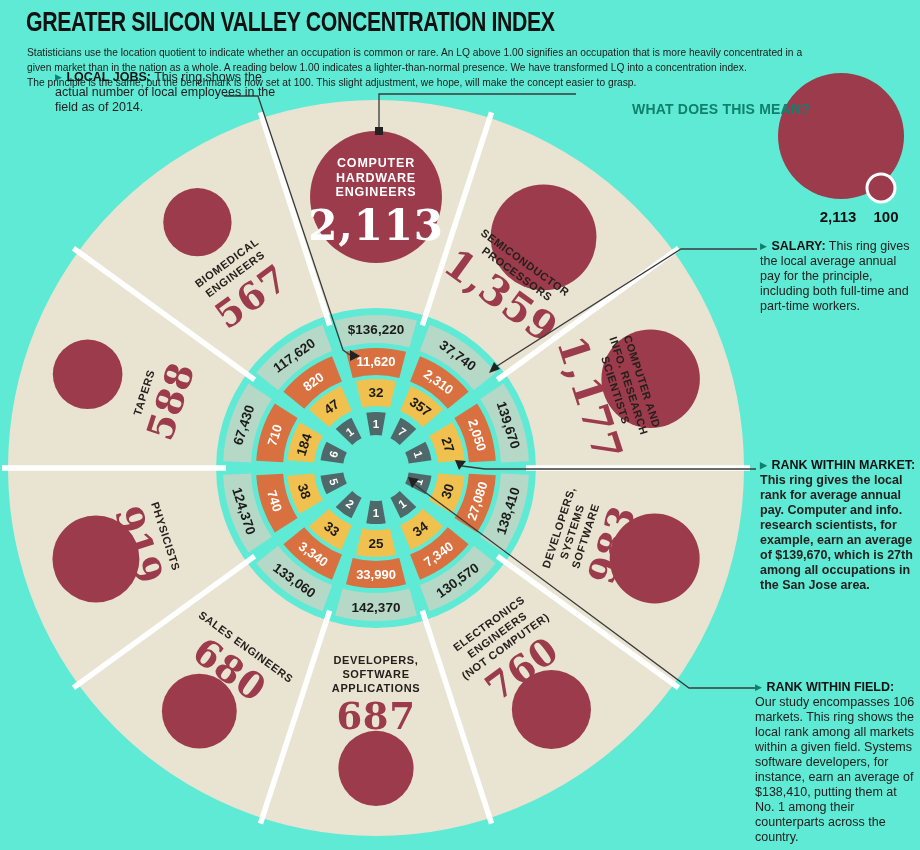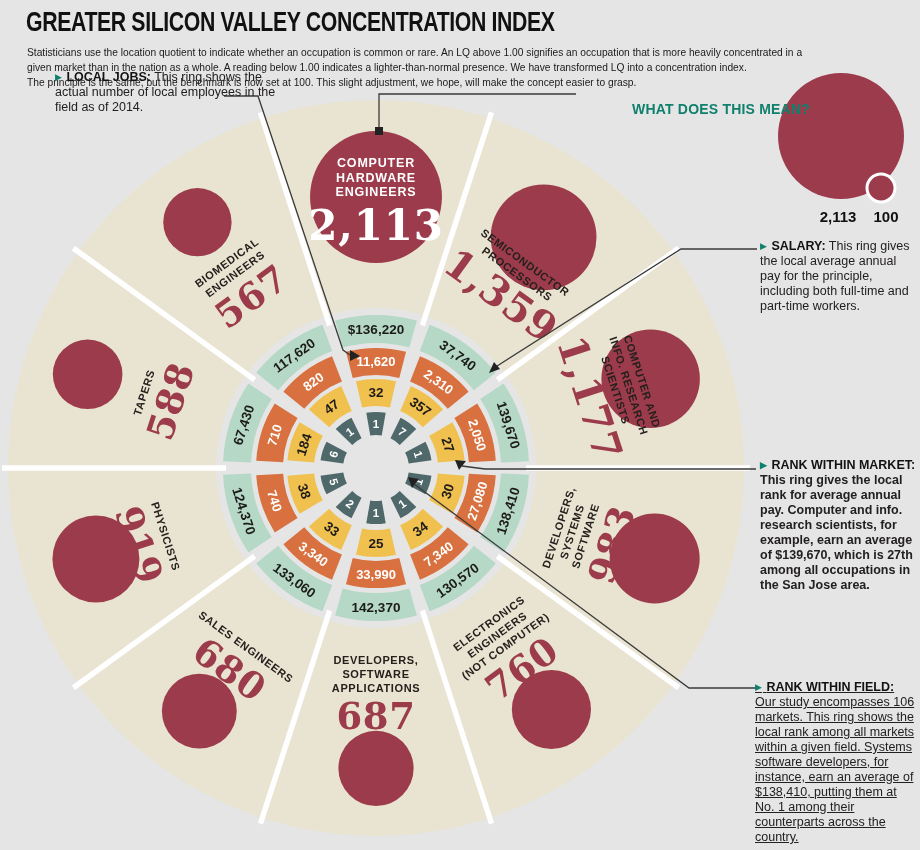--- a/index.html
+++ b/index.html
@@ -1,16 +1,16 @@
 <!DOCTYPE html>
 <html><head>
 <meta charset="utf-8">
 <style>
   html,body{margin:0;padding:0;background:#fff;}
-  #page{position:relative;width:920px;height:850px;overflow:hidden;background:#e5e5e5;
+  #page{position:relative;width:920px;height:850px;overflow:hidden;background:#5eead4;
         font-family:"Liberation Sans",sans-serif;color:#231f20;}
   .title{position:absolute;left:26px;top:6px;font-size:28px;font-weight:bold;
          letter-spacing:-0.5px;color:#111;white-space:nowrap;
          transform:scaleX(0.76);transform-origin:left top;}
   .intro{position:absolute;left:27px;top:45px;font-size:11px;line-height:15.2px;color:#1c1a19;}
   .intro div{white-space:nowrap;transform:scaleX(0.93);transform-origin:left top;}
   .callout{position:absolute;font-size:12.5px;line-height:15px;color:#232020;}
   .callout b{color:#141212;}
   .tri{color:#10806e;font-size:9px;vertical-align:1px;padding-right:1px;}
   .wm-head{color:#10806e;font-weight:bold;font-size:14px;letter-spacing:0.2px;margin-bottom:1px;}
@@ -184,19 +184,19 @@
     <b>SALARY:</b>
     <span>This ring gives the local average annual pay for the principle, including both full-time and part-time workers.</span>
   </div>
 
   <div class="callout" style="left:760px;top:458px;width:158px;font-weight:bold;">
     <span class="tri">▶</span>
     <b>RANK WITHIN MARKET:</b>
     <span>This ring gives the local rank for average annual pay. Computer and info. research scientists, for example, earn an average of $139,670, which is 27th among all occupations in the San Jose area.</span>
   </div>
 
-  <div class="callout" style="left:755px;top:680px;width:162px;text-decoration:underline;">
+  <div class="callout" style="left:755px;top:680px;width:162px;">
     <span class="tri">▶</span>
     <b>RANK WITHIN FIELD:</b>
     <span>Our study encompasses 106 markets. This ring shows the local rank among all markets within a given field. Systems software developers, for instance, earn an average of $138,410, putting them at No. 1 among their counterparts across the country.</span>
   </div>
 
 </div>
 
 </body></html>

